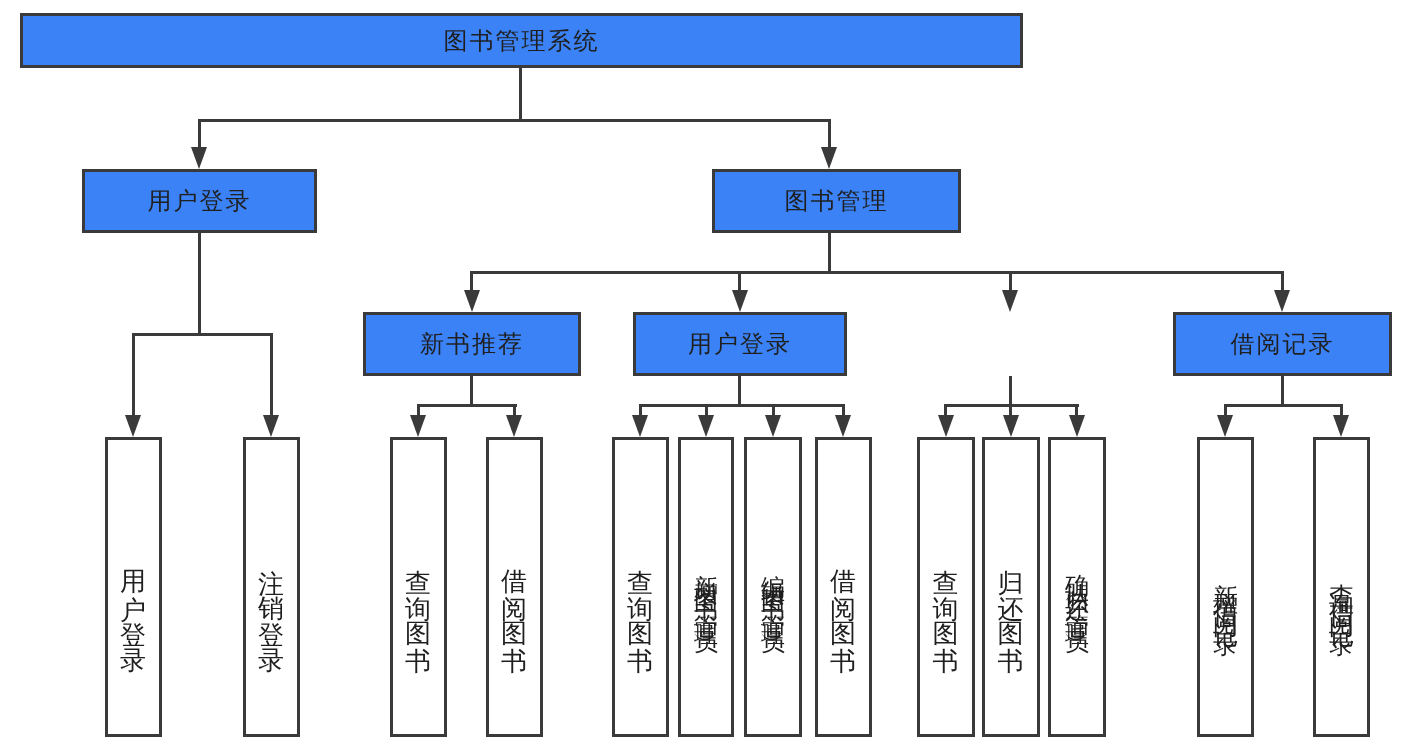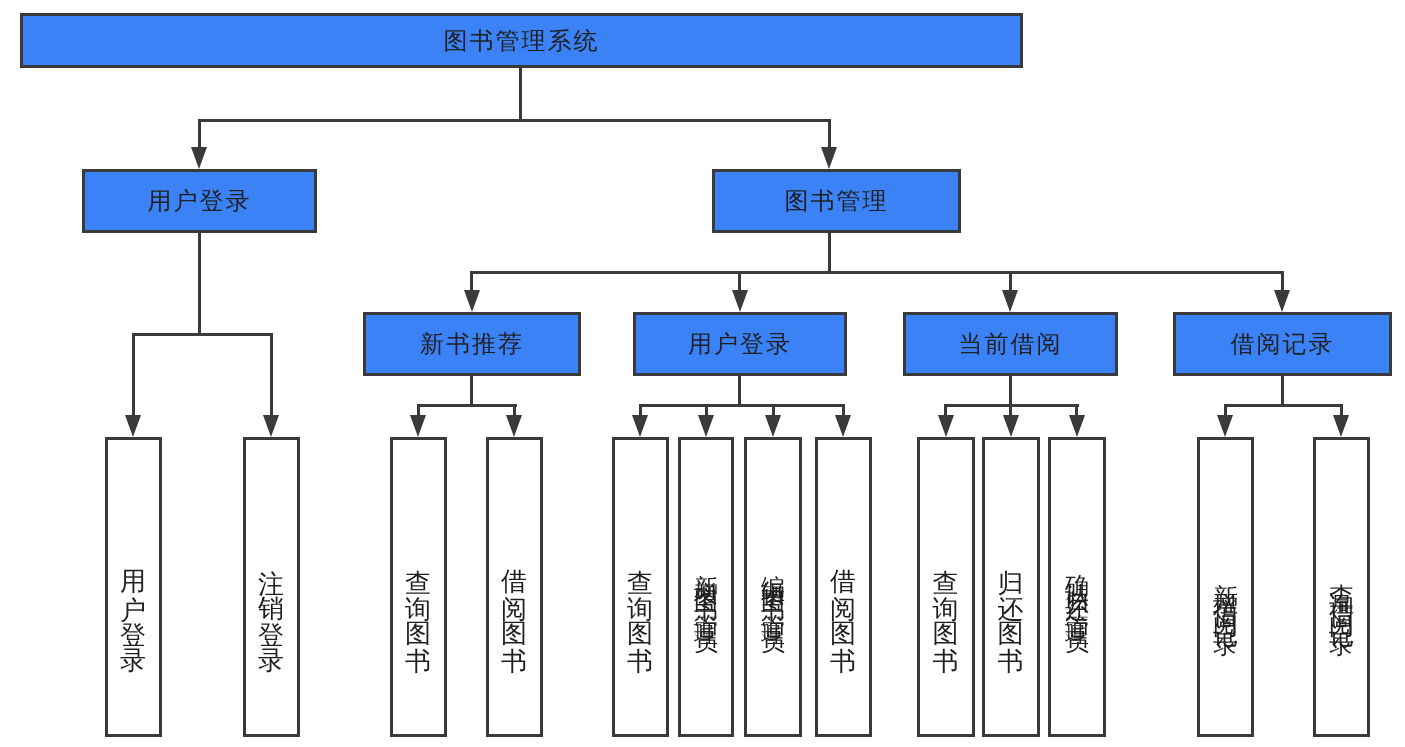--- a/index.html
+++ b/index.html
@@ -72,23 +72,20 @@
   <div class="arrow" style="left:464px;top:290px"></div>
   <div class="arrow" style="left:732px;top:290px"></div>
   <div class="arrow" style="left:1002px;top:290px"></div>
   <div class="arrow" style="left:1274px;top:290px"></div>
 
   <div class="hbox" style="left:363px;top:312px;width:218px;height:64px">
     <span>新书推荐</span>
   </div>
   <div class="hbox" style="left:633px;top:312px;width:214px;height:64px">
     <span>用户登录</span>
-  </div>
-  <div class="hbox" style="left:903px;top:312px;width:215px;height:64px">
-    <span>当前借阅</span>
   </div>
   <div class="hbox" style="left:1173px;top:312px;width:219px;height:64px">
     <span>借阅记录</span>
   </div>
 
   <div class="vline" style="left:470px;top:376px;height:31px"></div>
   <div class="hline" style="left:417px;top:404px;width:100px"></div>
   <div class="vline" style="left:417px;top:404px;height:14px"></div>
   <div class="vline" style="left:513px;top:404px;height:14px"></div>
   <div class="arrow" style="left:410px;top:415px"></div>

